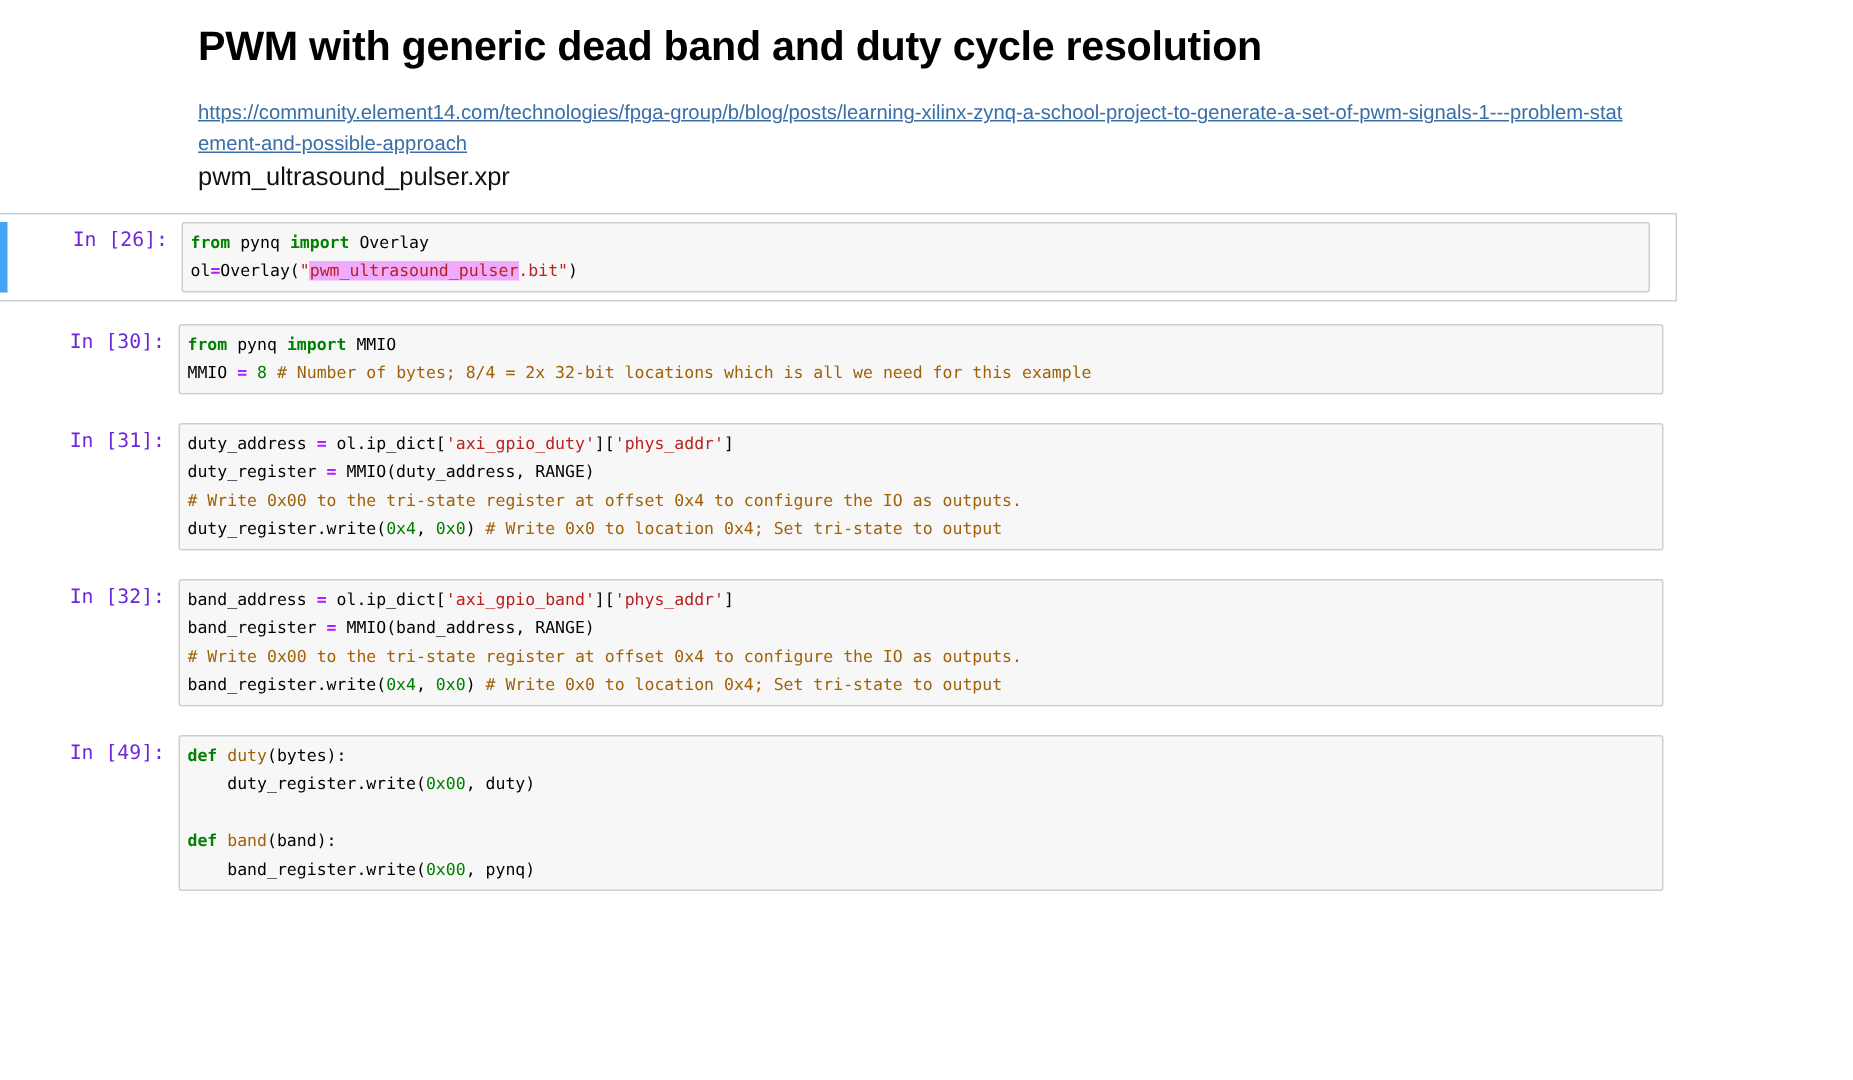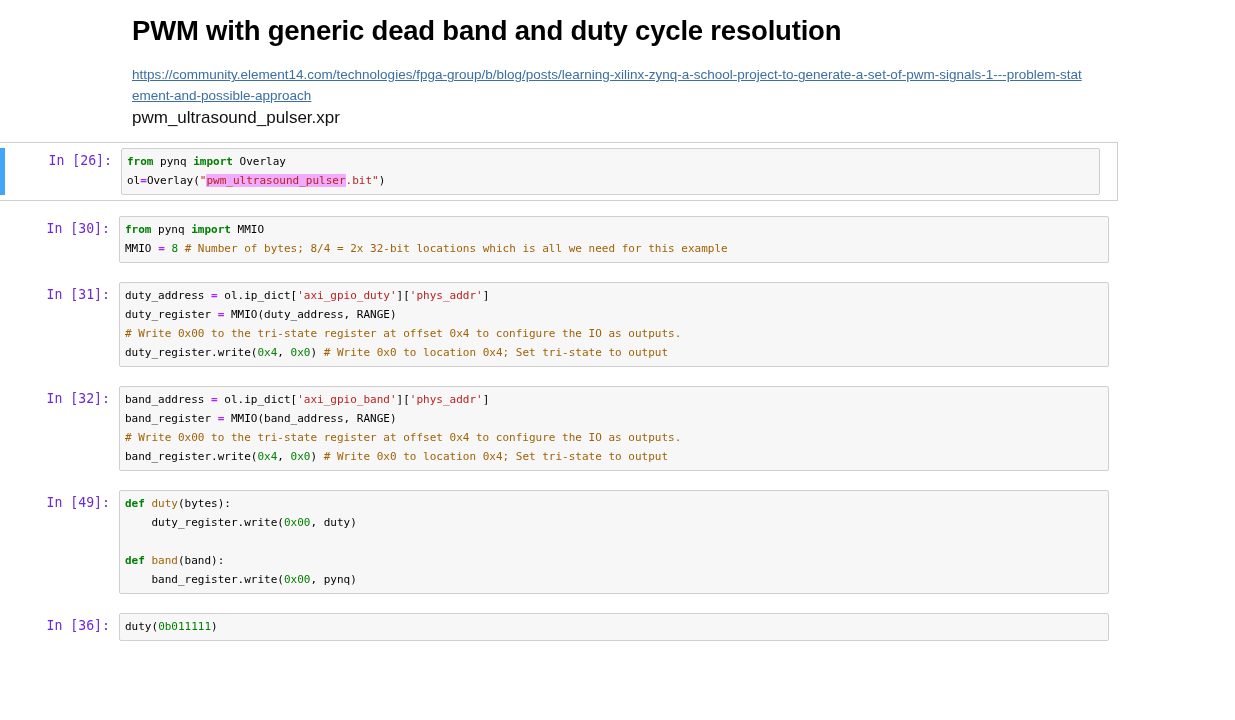--- a/index.html
+++ b/index.html
@@ -174,21 +174,15 @@
       <div class="cell">
         <div class="prompt">In [49]:</div>
         <div class="input-area">
           <pre class="code"><span class="k">def</span><span> </span><span class="nf">duty</span><span>(bytes):
 </span><span>    duty_register.write(</span><span class="m">0x00</span><span>, duty)
 </span><span>
 </span><span class="k">def</span><span> </span><span class="nf">band</span><span>(band):
 </span><span>    band_register.write(</span><span class="m">0x00</span><span>, pynq)</span></pre>
         </div>
       </div>
-      <div class="cell">
-        <div class="prompt">In [36]:</div>
-        <div class="input-area">
-          <pre class="code"><span>duty(</span><span class="m">0b011111</span><span>)</span></pre>
-        </div>
-      </div>
     </div>
 
 </div>
 
 </body></html>

